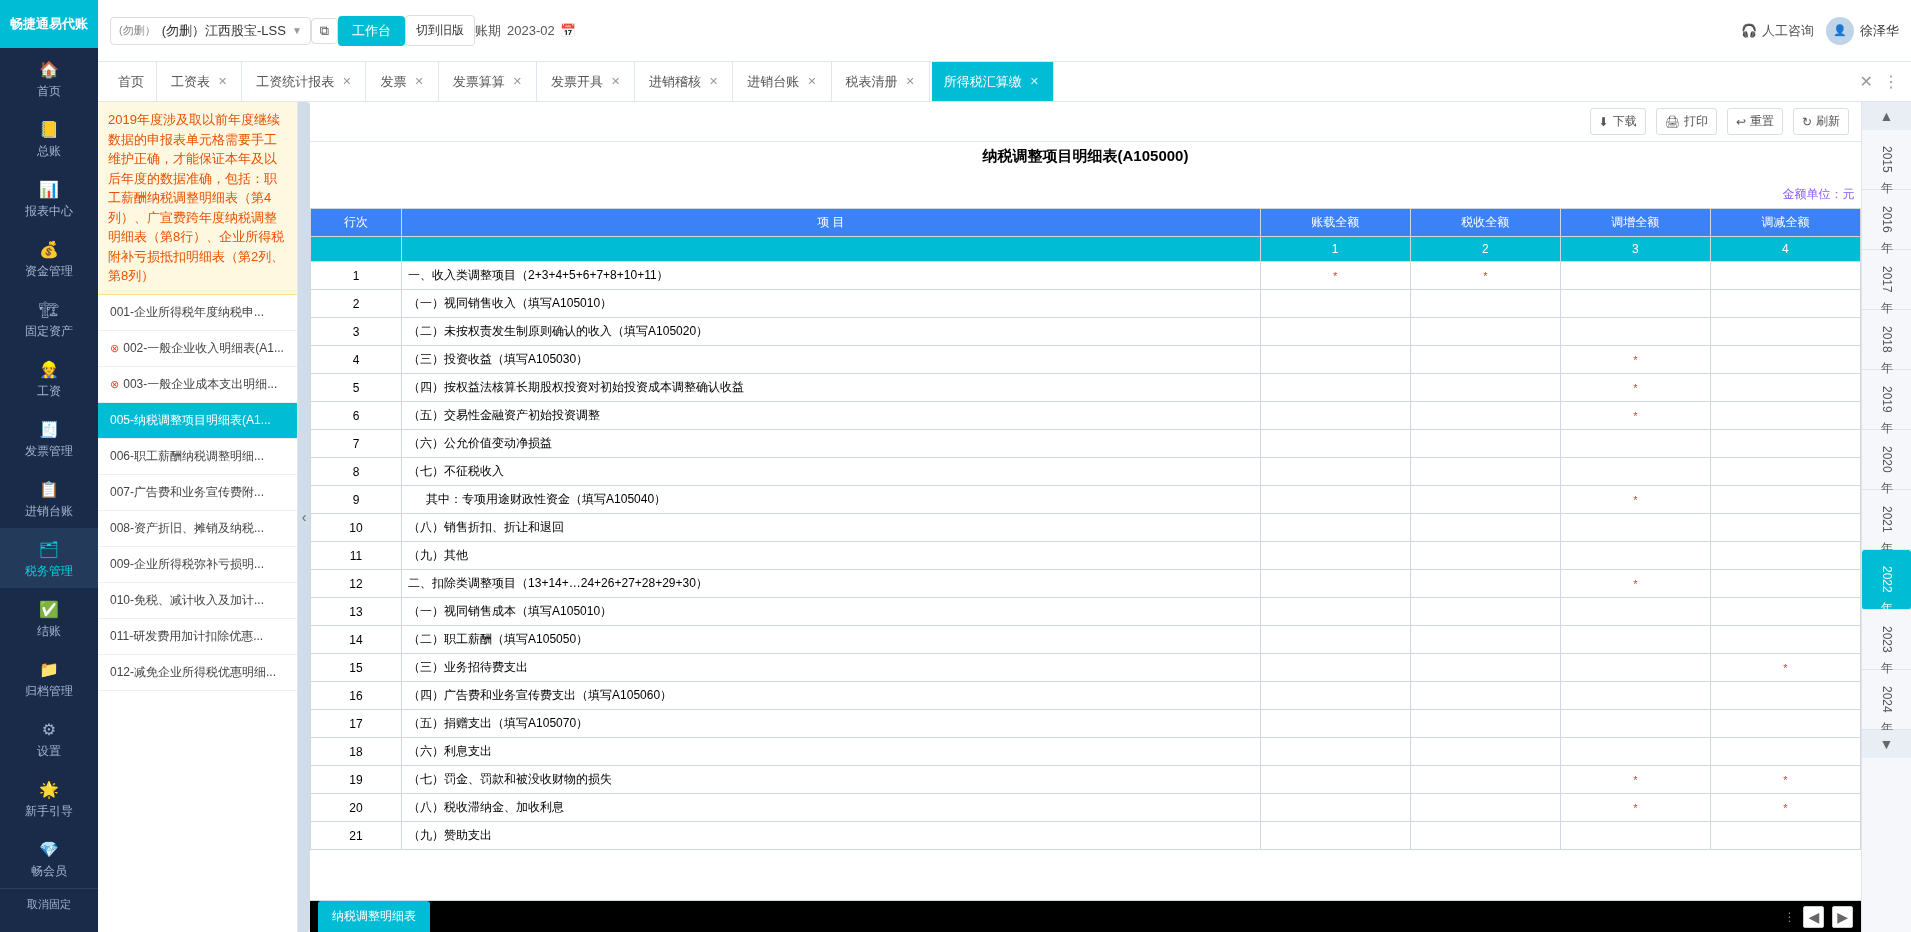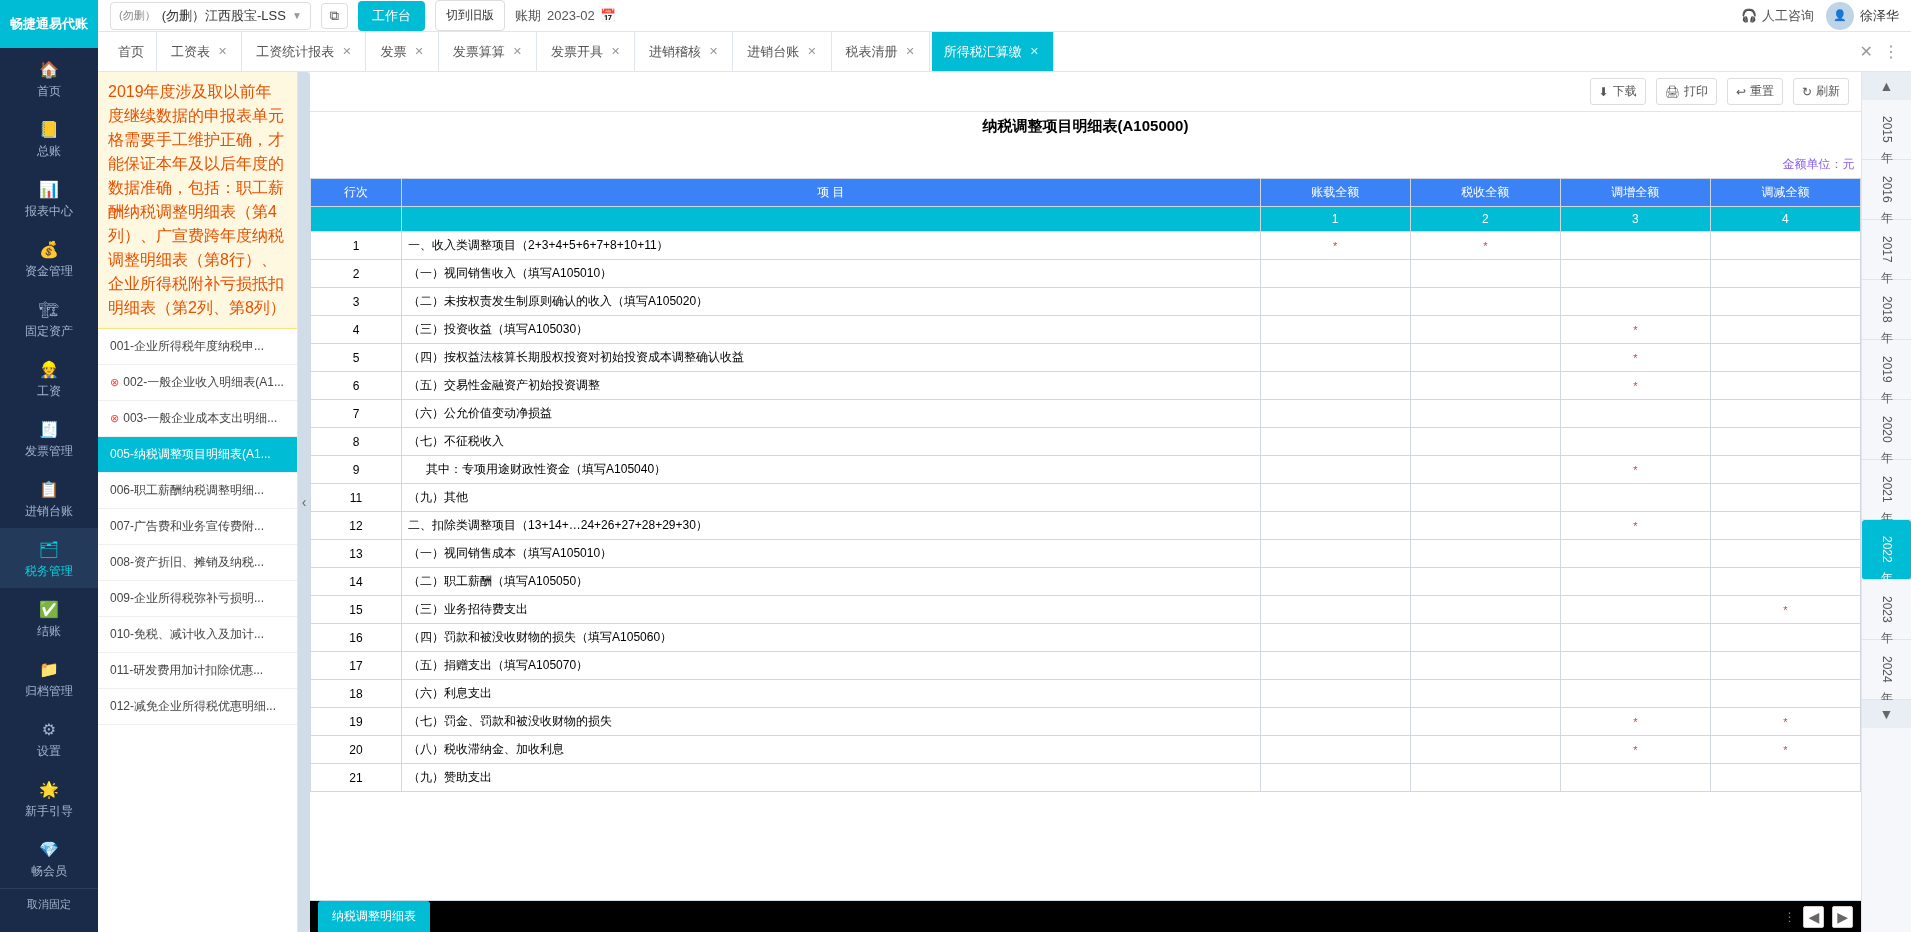--- a/index.html
+++ b/index.html
@@ -52,26 +52,25 @@
     .main-area {
       flex: 1;
       display: flex;
       flex-direction: column;
       overflow: hidden;
     }
 
     
     .topbar {
       background: #fff;
-      height: 32px;
+      height: 62px;
       display: flex;
       align-items: center;
       padding: 0 12px;
       border-bottom: 1px solid #e0e6ed;
-      gap: 10px;
       flex-shrink: 0;
     }
     .topbar-company {
       display: flex;
       align-items: center;
       gap: 6px;
       font-size: 13px;
       color: #333;
       border: 1px solid #ddd;
       padding: 4px 8px;
@@ -193,21 +192,21 @@
       background: #fff;
       border-right: 1px solid #e0e6ed;
       display: flex;
       flex-direction: column;
       overflow: hidden;
       flex-shrink: 0;
     }
     .notice-bar {
       background: #fff8e1;
       padding: 8px 10px;
-      font-size: 16px;
+      font-size: 13px;
       color: #e65100;
       line-height: 1.5;
       border-bottom: 1px solid #ffe082;
     }
     .menu-list {
       flex: 1;
       overflow-y: auto;
     }
     .menu-item {
       padding: 9px 12px;
@@ -688,20 +687,28 @@
             </tr>
             <tr>
               <td>9</td>
               <td class="text-left" style="padding-left:24px;">其中：专项用途财政性资金（填写A105040）</td>
               <td></td>
               <td></td>
               <td class="asterisk">*</td>
               <td></td>
             </tr>
             <tr>
+              <td>10</td>
+              <td class="text-left">（八）销售折扣、折让和退回</td>
+              <td></td>
+              <td></td>
+              <td></td>
+              <td></td>
+            </tr>
+            <tr>
               <td>11</td>
               <td class="text-left">（九）其他</td>
               <td></td>
               <td></td>
               <td></td>
               <td></td>
             </tr>
             <tr>
               <td>12</td>
               <td class="text-left">二、扣除类调整项目（13+14+…24+26+27+28+29+30）</td>
@@ -729,21 +736,21 @@
             <tr>
               <td>15</td>
               <td class="text-left">（三）业务招待费支出</td>
               <td></td>
               <td></td>
               <td></td>
               <td class="asterisk">*</td>
             </tr>
             <tr>
               <td>16</td>
-              <td class="text-left">（四）罚款和被没收财物的损失（填写A105060）</td>
+              <td class="text-left">（四）广告费和业务宣传费支出（填写A105060）</td>
               <td></td>
               <td></td>
               <td></td>
               <td></td>
             </tr>
             <tr>
               <td>17</td>
               <td class="text-left">（五）捐赠支出（填写A105070）</td>
               <td></td>
               <td></td>

